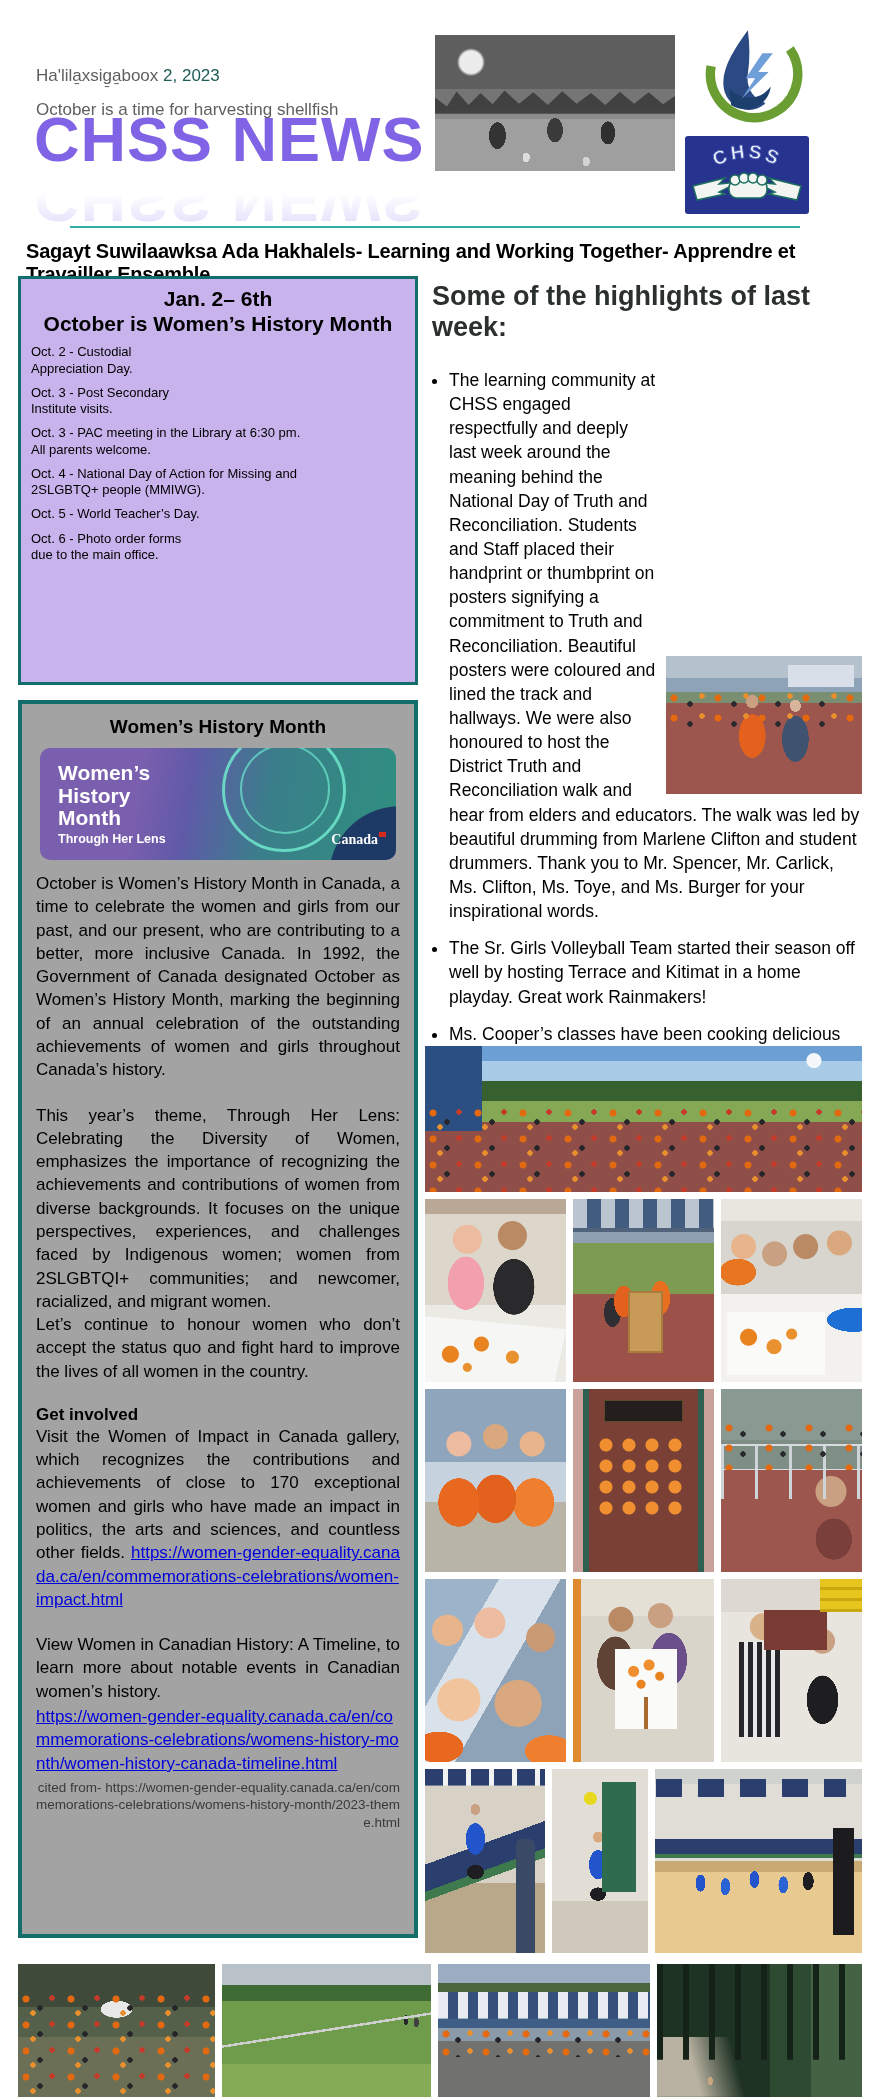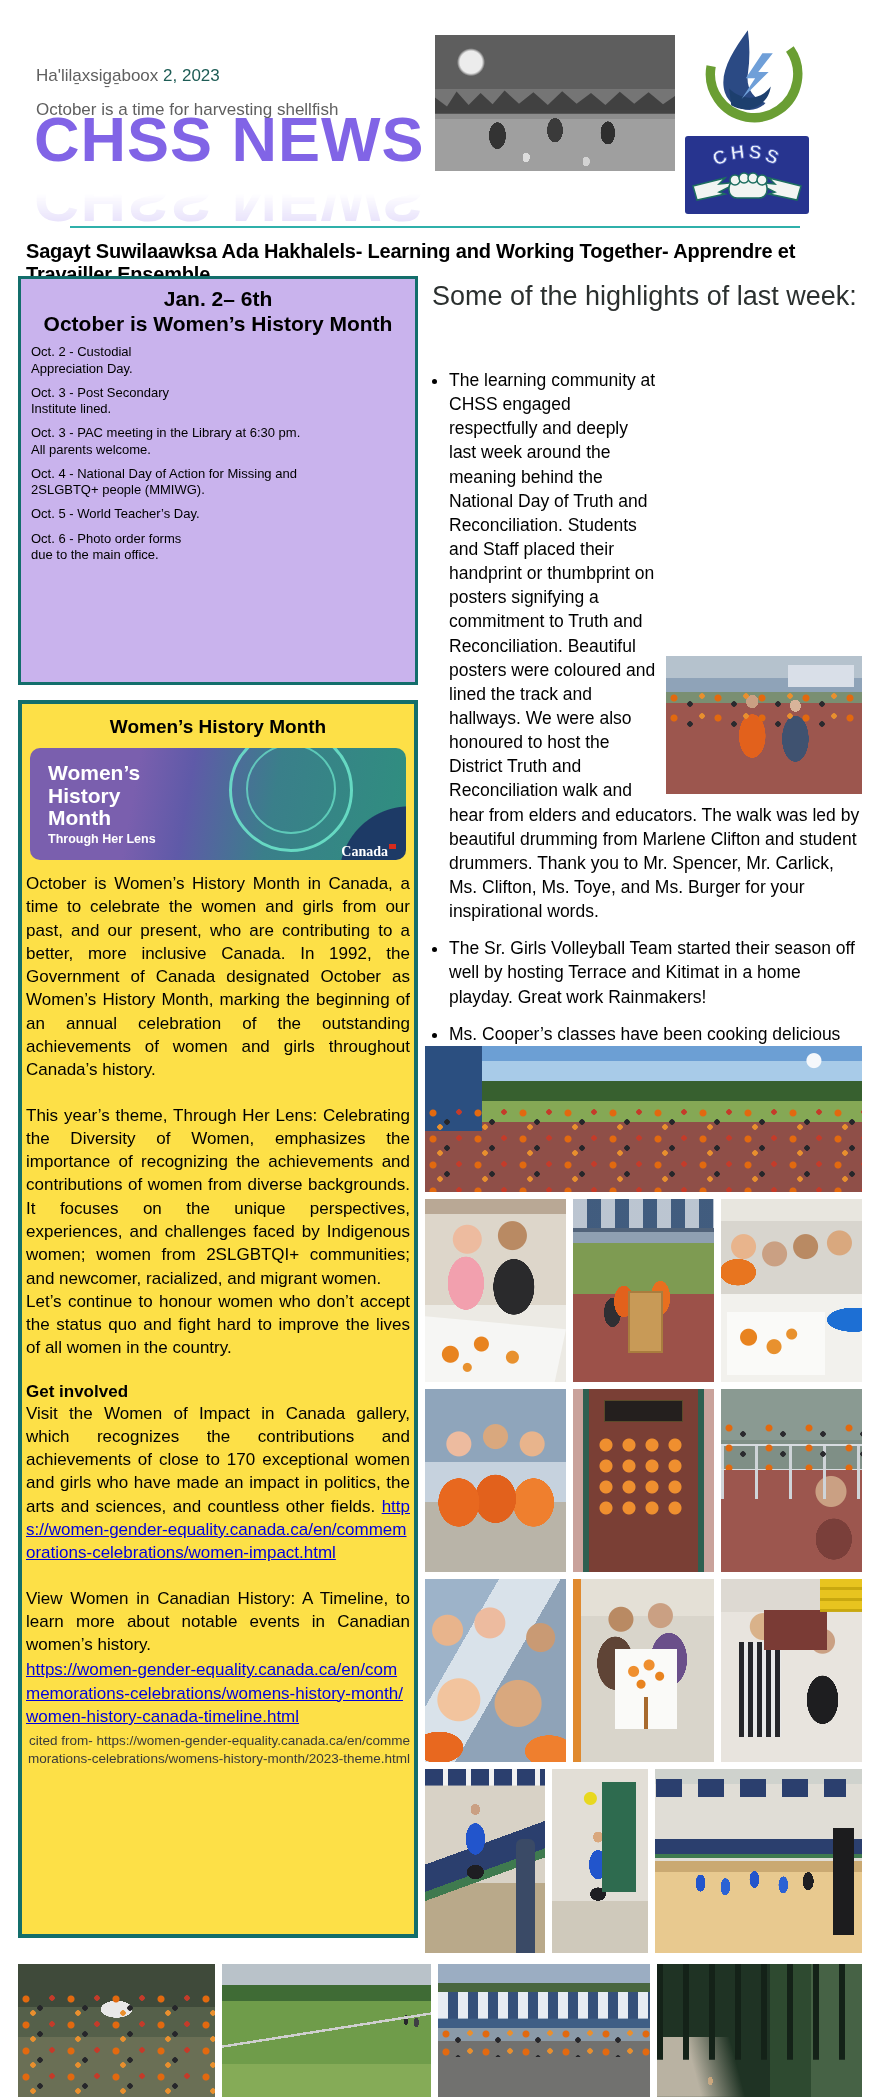--- a/index.html
+++ b/index.html
@@ -39,44 +39,44 @@
   
   .events-box{position:absolute;left:18px;top:276px;width:400px;height:409px;box-sizing:border-box;
       background:#c9b3ed;border:3px solid #136e6b;padding:5px 10px;overflow:hidden;}
   .eb-title{font-size:21px;font-weight:bold;text-align:center;line-height:1.2;margin:2px 0 8px;}
   .eb-list{font-size:13px;line-height:1.25;}
   .eb-item{margin-bottom:8px;}
   .eb-item .ln{display:block;}
 
   
   .whm-box{position:absolute;left:18px;top:700px;width:400px;height:1238px;box-sizing:border-box;
-      background:#fde047;border:4px solid #136e6b;padding:8px 4px;overflow:hidden;}
+      background:#a3a3a3;border:4px solid #136e6b;padding:8px 14px;overflow:hidden;}
   .whm-heading{font-size:19px;font-weight:bold;text-align:center;margin:4px 0 10px;}
   .whm-banner{position:relative;margin:0 4px 12px;height:112px;overflow:hidden;
       background:
         radial-gradient(circle 110px at 101% 115%,#1d3a66 0 70px,transparent 71px),
         linear-gradient(100deg,#7a5fae 0 28%,#5f5aa8 42%,#3a7f8a 64%,#2f8f7f 100%); border-radius: 10px;}
   .whm-banner::before{content:"";position:absolute;right:14%;top:-18%;width:118px;height:118px;
       border-radius:50%;border:3px solid rgba(110,232,205,.85);}
   .whm-banner::after{content:"";position:absolute;right:18.5%;top:-4%;width:86px;height:86px;
       border-radius:50%;border:2px solid rgba(110,232,205,.7);}
   .wb-title{position:absolute;left:18px;top:14px;color:#fff;font-weight:bold;font-size:21px;line-height:1.08;}
   .wb-sub{position:absolute;left:18px;top:84px;color:#fff;font-weight:bold;font-size:12.5px;}
-  .wb-canada{position:absolute;right:10px;bottom:0;color:#fff;font-size:14px;
+  .wb-canada{position:absolute;right:10px;bottom:12px;color:#fff;font-size:14px;
       font-family:"Liberation Serif",serif;font-weight:bold;}
   .wb-canada i{display:inline-block;width:7px;height:5px;background:#d52b1e;margin-left:1px;vertical-align:top;}
   .whm-box p{font-size:17px;line-height:1.37;margin:0;text-align:justify;}
   .whm-box p.sp{margin-top:22px;}
   .gi-head{font-size:17px;font-weight:bold;margin-top:22px;}
   a.lnk{color:#0000dd;text-decoration:underline;word-break:break-all;font-size:17px;line-height:1.37;}
   .lnk-block{display:block;margin-top:22px;text-align:left;}
   .cited{font-size:13.5px;color:#3a3a3a;line-height:1.3;margin-top:4px;word-break:break-all;text-align:right;}
 
   
-  .hl-heading{position:absolute;left:432px;top:281px;width:430px;font-size:27px;font-weight:normal;
+  .hl-heading{position:absolute;left:432px;top:281px;width:430px;font-size:27px;font-weight:bold;
       color:#2b302f;line-height:1.13;}
   .hl-bullets{position:absolute;left:425px;top:368px;width:437px;}
   .b1-photo{float:right;width:196px;height:138px;margin:288px 0 8px 10px;}
   .hl-bullets ul{margin:0;padding-left:24px;}
   .hl-bullets li{font-size:17.5px;line-height:1.38;margin-bottom:13px;}
 
   
   .ph{background-color:#8a8a8a;position:relative;overflow:hidden;}
   .photo-block{position:absolute;left:425px;top:1046px;width:437px;}
   .panorama{width:437px;height:146px;}
@@ -304,21 +304,21 @@
     <span class="ln" style="display:block">Jan. 2– 6th</span>
     <span class="ln" style="display:block">October is Women’s History Month</span>
   </div>
   <div class="eb-list">
     <div class="eb-item">
       <span class="ln">Oct. 2 - Custodial</span>
       <span class="ln">Appreciation Day.</span>
     </div>
     <div class="eb-item">
       <span class="ln">Oct. 3 - Post Secondary</span>
-      <span class="ln">Institute lined.</span>
+      <span class="ln">Institute visits.</span>
     </div>
     <div class="eb-item">
       <span class="ln">Oct. 3 - PAC meeting in the Library at 6:30 pm.</span>
       <span class="ln">All parents welcome.</span>
     </div>
     <div class="eb-item">
       <span class="ln">Oct. 4 - National Day of Action for Missing and</span>
       <span class="ln">2SLGBTQ+ people (MMIWG).</span>
     </div>
     <div class="eb-item">

